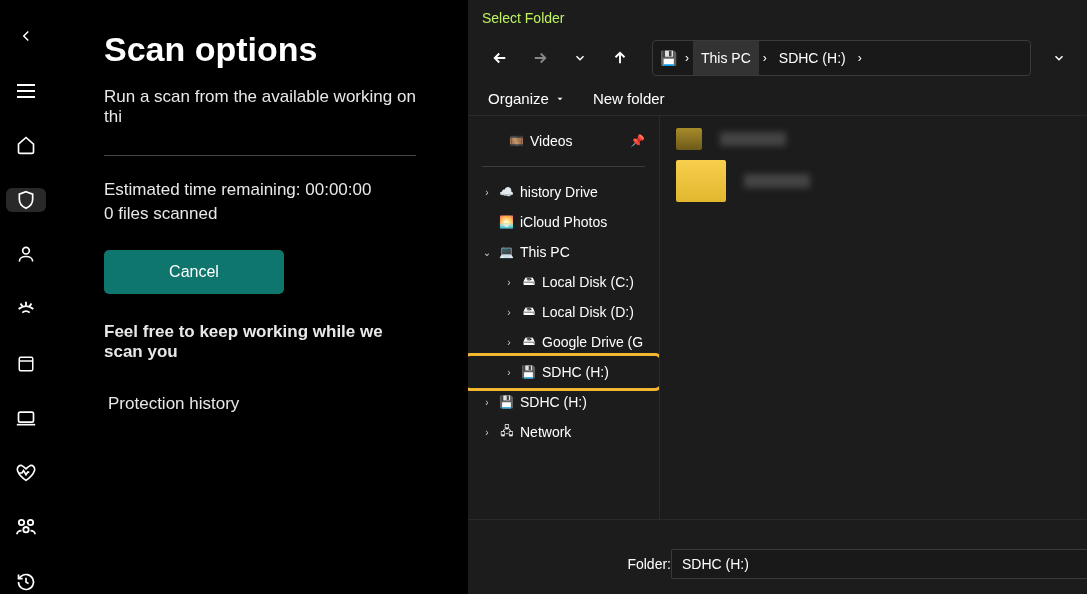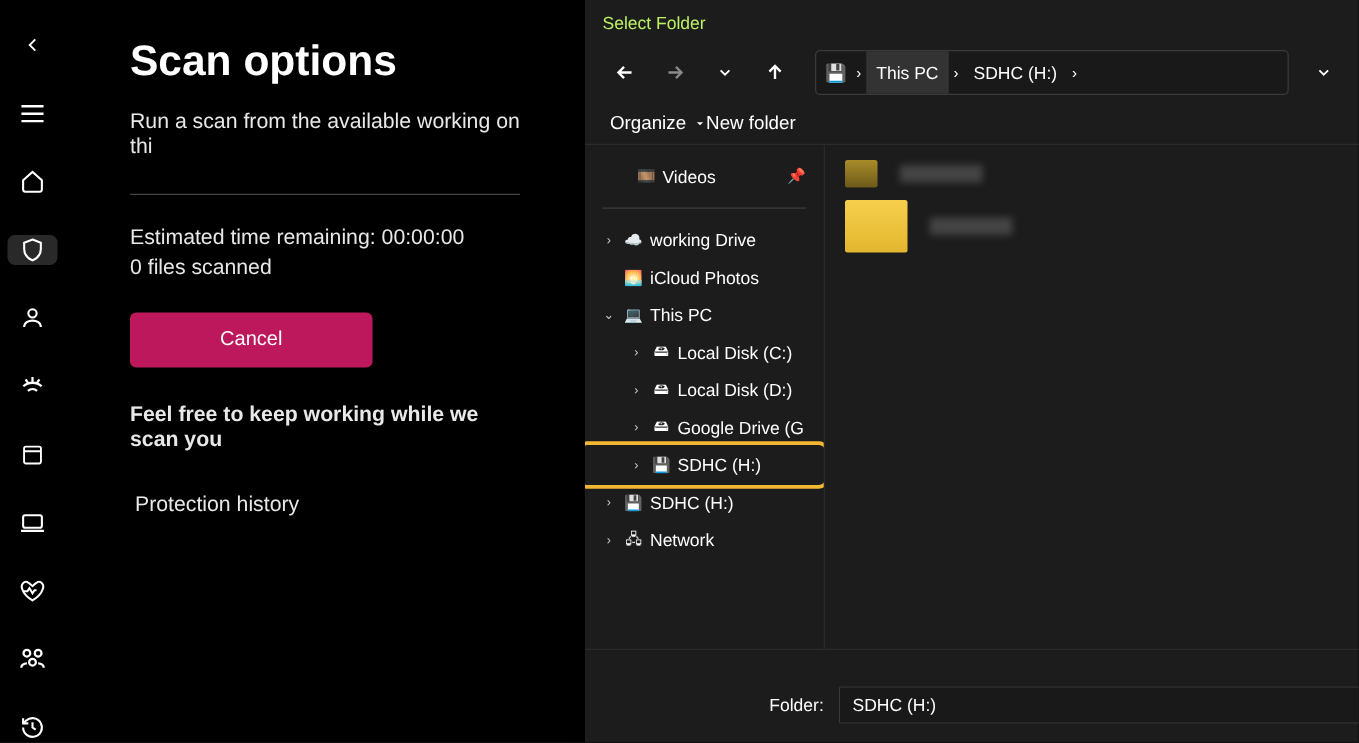--- a/index.html
+++ b/index.html
@@ -9,56 +9,56 @@
 .left-rail { position: absolute; left: 0; top: 0; width: 52px; height: 594px; display: flex; flex-direction: column; align-items: center; padding-top: 24px; gap: 30px; }
 .left-rail .icon-btn { width: 40px; height: 40px; display: flex; align-items: center; justify-content: center; color: #fff; border-radius: 6px; }
 .left-rail .icon-btn.active { background: #292929; }
 
 
 .main-area { position: absolute; left: 52px; top: 0; width: 416px; height: 594px; padding: 30px 52px 12px 52px; }
 .page-title { font-size: 34px; font-weight: 600; margin-bottom: 18px; }
 .page-desc { font-size: 17px; color: #e8e8e8; margin-bottom: 28px; }
 .divider { height: 1px; background: #444; margin-bottom: 24px; }
 .status-line { font-size: 17px; color: #e8e8e8; margin-bottom: 4px; }
-.cancel-btn { margin-top: 22px; width: 194px; height: 44px; background: #be185d; border: none; color: #fff; font-size: 16px; border-radius: 5px; cursor: pointer; }
+.cancel-btn { margin-top: 22px; width: 180px; height: 44px; background: #0f766e; border: none; color: #fff; font-size: 16px; border-radius: 5px; cursor: pointer; }
 .working-note { margin-top: 28px; font-size: 17px; color: #e8e8e8; font-weight: bold; }
 .history-link { margin-top: 32px; font-size: 17px; color: #e8e8e8; padding-left: 4px; }
 
 
 .dialog { position: absolute; left: 468px; top: 0; width: 619px; height: 594px; background: #1c1c1c; box-shadow: -2px 0 10px rgba(0,0,0,0.5); display: flex; flex-direction: column; }
 .dialog-title { padding: 10px 14px 8px 14px; font-size: 14px; color: #bef264; }
 .nav-row { display: flex; align-items: center; padding: 6px 10px 6px 14px; gap: 4px; }
 .nav-btn { width: 36px; height: 36px; display: flex; align-items: center; justify-content: center; color: #fff; border-radius: 4px; }
 .nav-btn.dim { color: #888; }
 .addr-bar { flex: 1; min-width: 0; display: flex; align-items: center; background: #191919; border: 1px solid #3a3a3a; height: 36px; border-radius: 4px; padding: 0 4px; margin-left: 10px; }
 .addr-icon { width: 24px; text-align: center; font-size: 14px; }
 .addr-crumb { padding: 0 8px; font-size: 14px; color: #fff; height: 100%; display: flex; align-items: center; }
 .addr-chev { color: #fff; padding: 0 4px; font-size: 12px; }
 .addr-refresh { width: 36px; height: 36px; display: flex; align-items: center; justify-content: center; color: #fff; margin-left: 6px; }
-.toolbar-row { display: flex; align-items: flex-start; padding: 8px 20px; font-size: 15px; color: #fff; }
+.toolbar-row { display: flex; align-items: flex-start; padding: 8px 20px; gap: 28px; font-size: 15px; color: #fff; }
 .toolbar-item { display: flex; align-items: center; gap: 6px; }
 .dialog-body { flex: 1; display: flex; border-top: 1px solid #2a2a2a; min-height: 0; border-bottom: 1px solid #2a2a2a; }
 .tree-pane { width: 192px; border-right: 1px solid #2a2a2a; padding-top: 10px; overflow: hidden; }
 .tree-item { display: flex; align-items: center; height: 30px; font-size: 14px; color: #fff; padding-left: 12px; gap: 4px; white-space: nowrap; }
 .tree-item .expander { width: 14px; font-size: 10px; color: #ccc; text-align: center; }
 .tree-item .expander.blank { visibility: hidden; }
 .tree-item .ticon { width: 18px; height: 16px; display: inline-flex; align-items: center; justify-content: center; font-size: 12px; }
 .tree-item.indent1 { padding-left: 22px; }
 .tree-item.indent2 { padding-left: 34px; }
 .pin { margin-left: auto; margin-right: 14px; font-size: 12px; color: #bbb; }
 .tree-sep { height: 1px; background: #3c3c3c; margin: 10px 14px; }
 .tree-item.highlighted { position: relative; }
 .tree-item.highlighted::before { content: ""; position: absolute; left: -6px; right: -4px; top: -4px; bottom: -4px; border: 3px solid #f4b731; border-radius: 8px; pointer-events: none; }
 .content-pane { flex: 1; padding: 12px 16px; }
 .folder-thumb { width: 50px; height: 42px; border-radius: 2px; display: inline-block; vertical-align: top; }
 .thumb-row { display: flex; align-items: center; gap: 18px; margin-bottom: 10px; }
 .thumb-label-blur { width: 66px; height: 14px; background: #444; filter: blur(3px); }
 .folder-thumb.olive { background: linear-gradient(#a88c2a,#6d5a19); }
 .folder-thumb.yellow { background: linear-gradient(#f7cf4d,#e2b72e); }
-.footer-row { display: flex; align-items: center; justify-content: flex-end; padding: 14px 0 0 0; gap: 12px; height: 74px; }
+.footer-row { display: flex; align-items: center; justify-content: flex-end; padding: 14px 0 0 0; height: 74px; }
 .footer-label { font-size: 14px; color: #fff; }
 .footer-input { width: 416px; height: 30px; background: #191919; border: 1px solid #3a3a3a; color: #fff; font-size: 14px; padding: 0 10px; border-radius: 2px; border-right: none; border-top-right-radius: 0; border-bottom-right-radius: 0;}
 svg { display: block; }
 </style>
 </head>
 <body>
 
 <div class="left-rail">
   <div class="icon-btn">
       <svg width="18" height="18" viewBox="0 0 24 24" fill="none" stroke="#fff" stroke-width="2">
@@ -190,21 +190,21 @@
       <div class="tree-item indent1">
           <span class="expander blank">›</span>
           <span class="ticon">🎞️</span>
           <span>Videos</span>
           <span class="pin">📌</span>
         </div>
       <div class="tree-sep"></div>
       <div class="tree-item">
           <span class="expander">›</span>
           <span class="ticon">☁️</span>
-          <span>working Drive</span>
+          <span>history Drive</span>
         </div>
       <div class="tree-item">
           <span class="expander blank">›</span>
           <span class="ticon">🌅</span>
           <span>iCloud Photos</span>
         </div>
       <div class="tree-item">
           <span class="expander">⌄</span>
           <span class="ticon">💻</span>
           <span>This PC</span>

